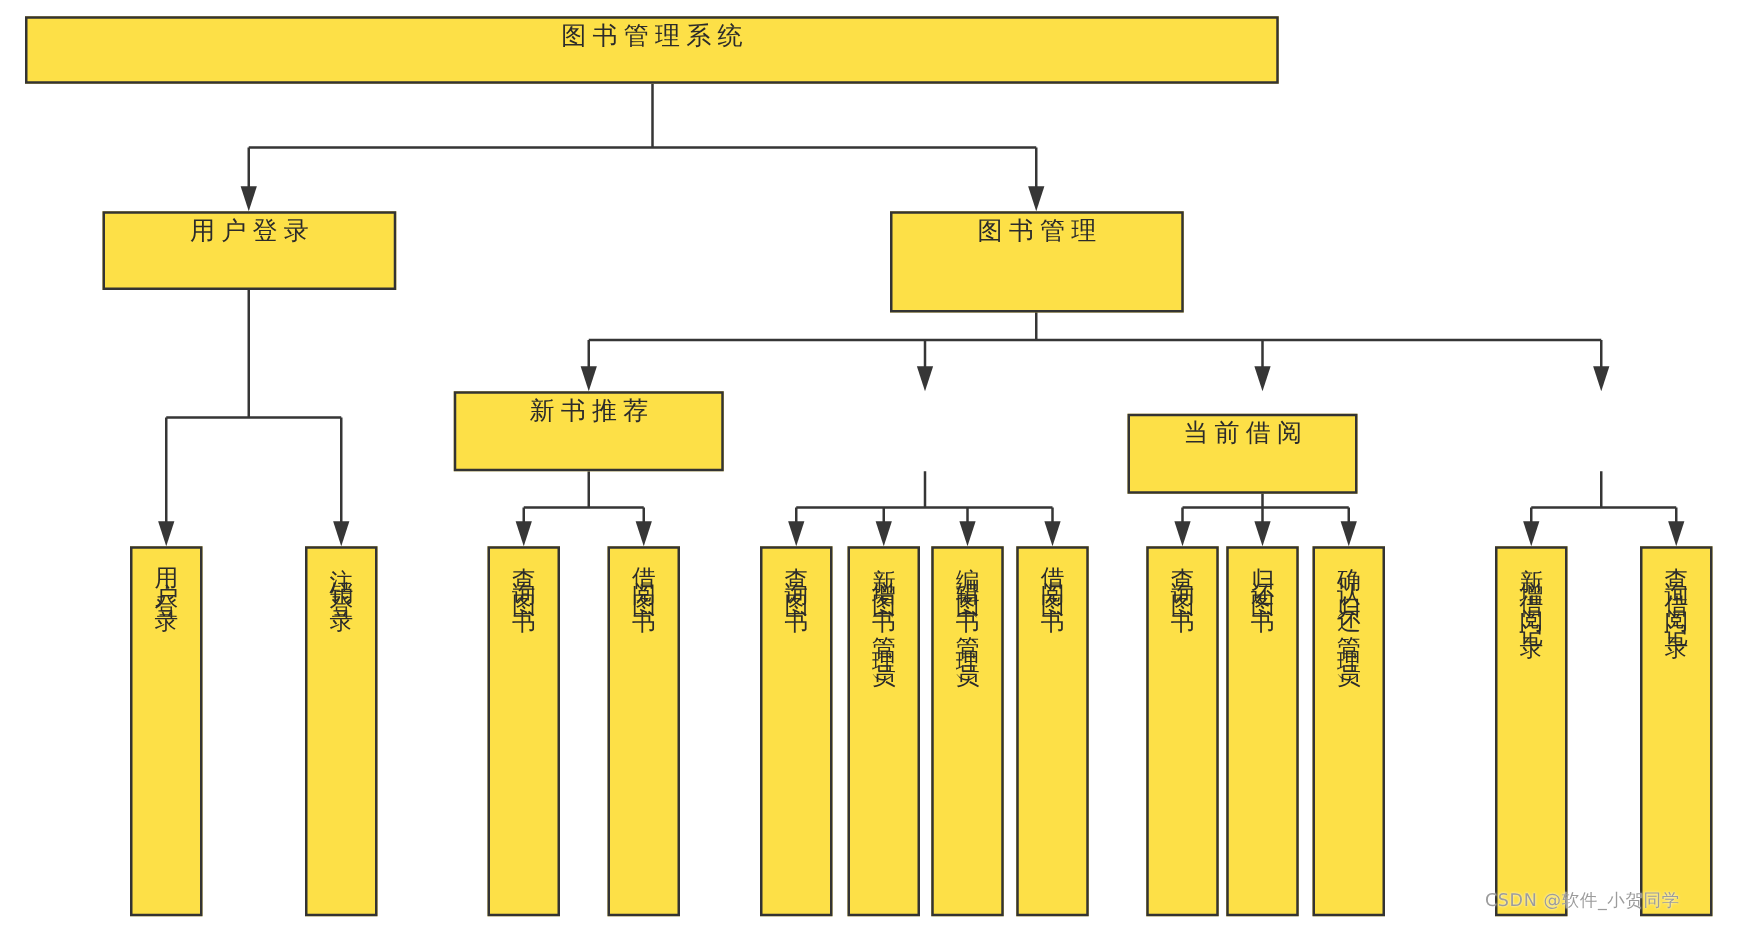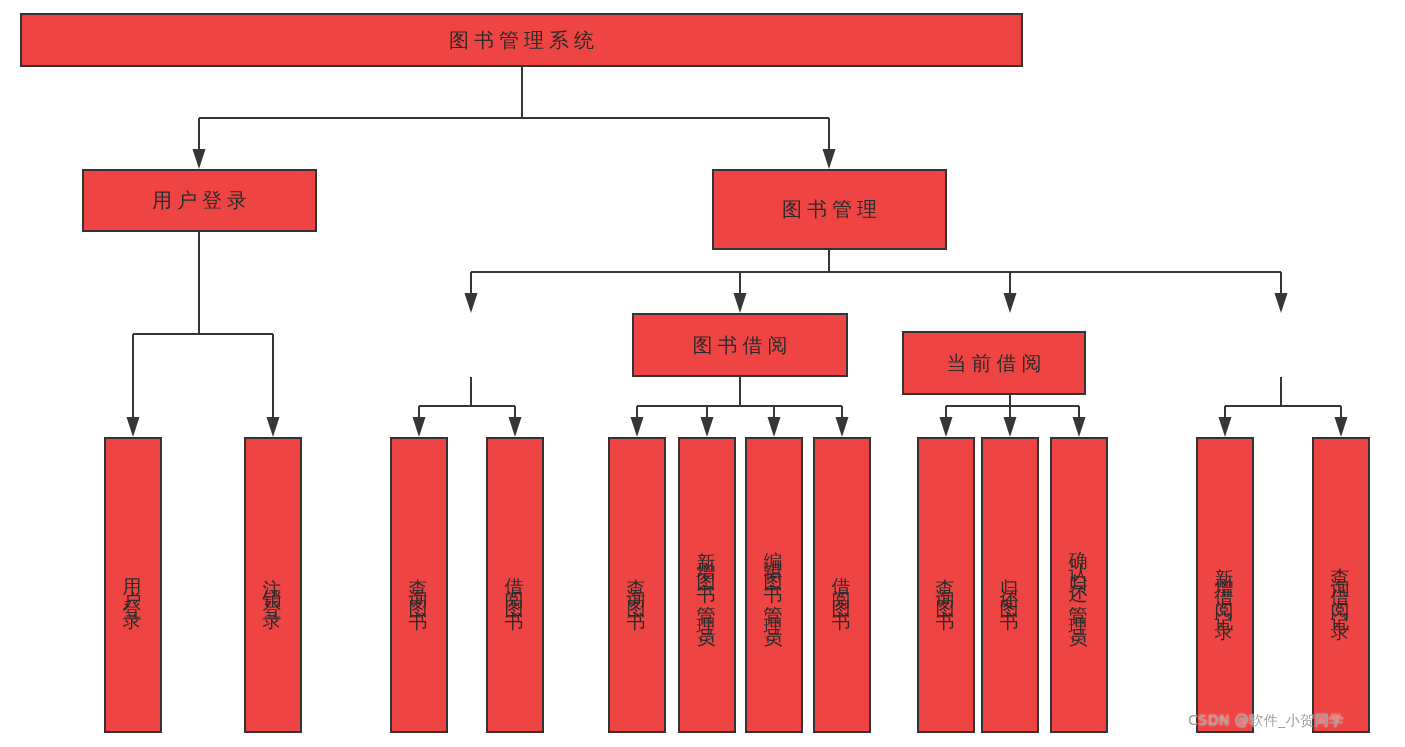--- a/index.html
+++ b/index.html
@@ -13,24 +13,23 @@
   }
   .wires {
     position: absolute;
     left: 0; top: 0;
     width: 1405px; height: 747px;
     z-index: 1;
   }
   .node {
     position: absolute;
     box-sizing: border-box;
-    background: #ef4444;
+    background: #fde047;
     border: 2px solid #333333;
     display: flex;
-    align-items: center;
     justify-content: center;
     color: #2b2b2b;
     z-index: 2;
   }
   .node.h {
     font-size: 20px;
     letter-spacing: 5px;
     text-indent: 5px;
     white-space: nowrap;
   }
@@ -95,22 +94,22 @@
     <span>图书管理系统</span>
   </div>
 
   <div class="node h" style="left:82px;top:169px;width:235px;height:63px">
     <span>用户登录</span>
   </div>
   <div class="node h" style="left:712px;top:169px;width:235px;height:81px">
     <span>图书管理</span>
   </div>
 
-  <div class="node h" style="left:632px;top:313px;width:216px;height:64px">
-    <span>图书借阅</span>
+  <div class="node h" style="left:363px;top:313px;width:216px;height:64px">
+    <span>新书推荐</span>
   </div>
   <div class="node h" style="left:902px;top:331px;width:184px;height:64px">
     <span>当前借阅</span>
   </div>
 
   <div class="node v" style="left:104px;top:437px;width:58px;height:296px">
     <span class="vtext">用户登录</span>
   </div>
   <div class="node v" style="left:244px;top:437px;width:58px;height:296px">
     <span class="vtext">注销登录</span>

